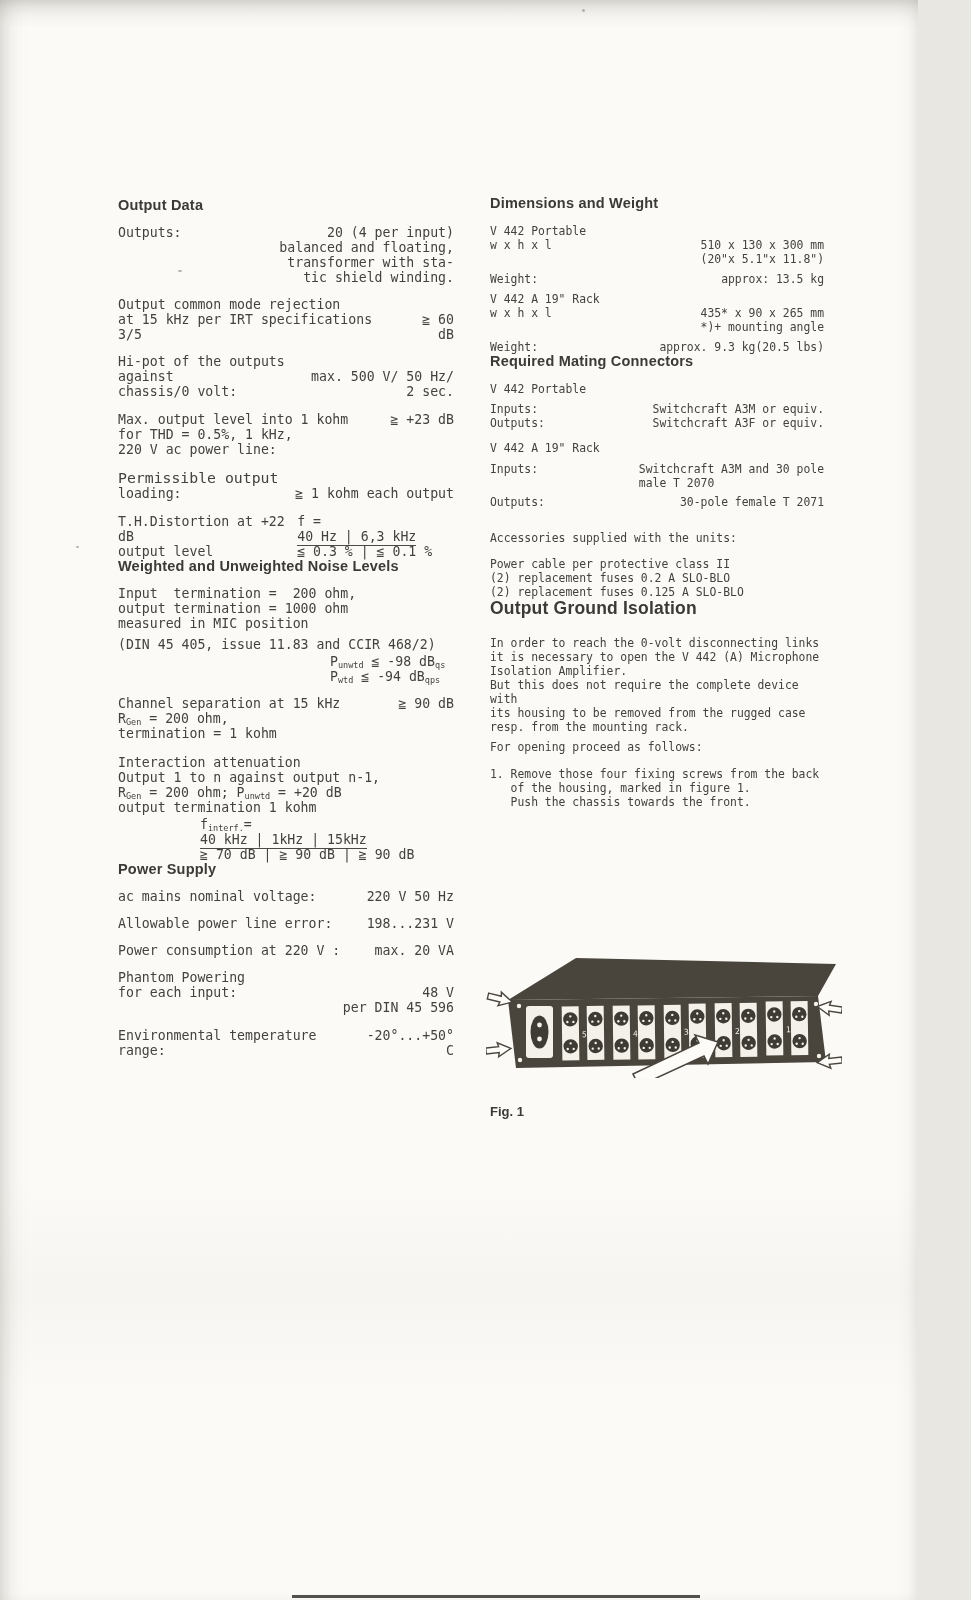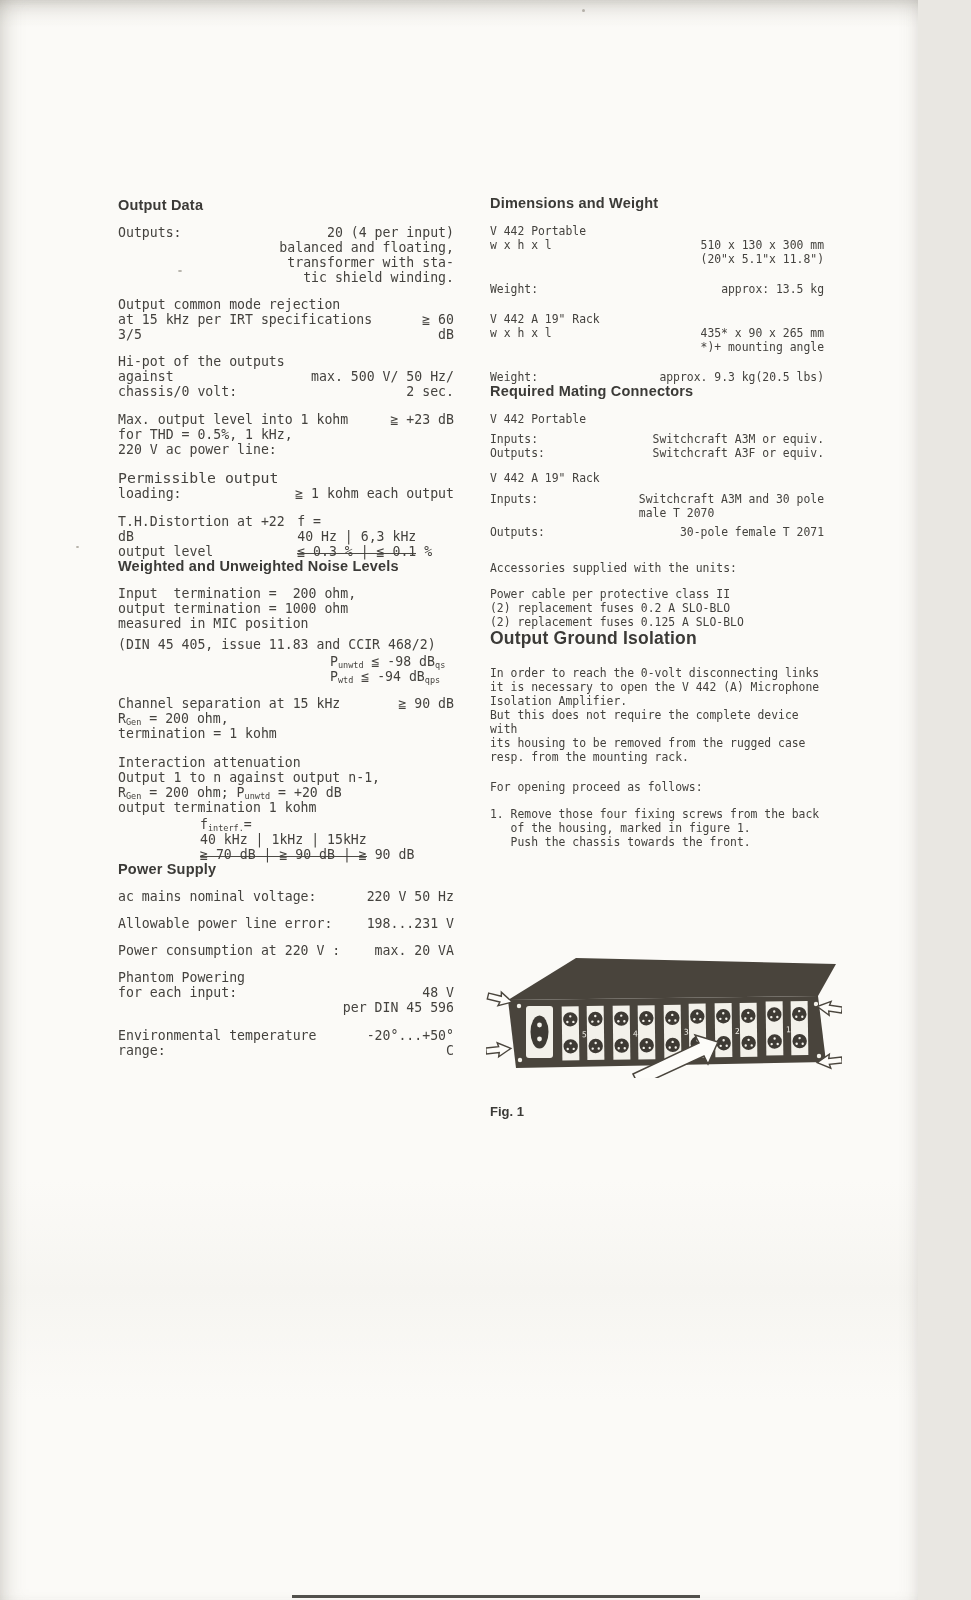--- a/index.html
+++ b/index.html
@@ -32,28 +32,28 @@
   .row { display:flex; justify-content:space-between; align-items:flex-start; }
   .row.va-end { align-items:flex-end; }
   .lbl { white-space:pre-wrap; }
   .val { white-space:pre-wrap; text-align:right; }
   .val.left-block { text-align:left; }
   .val-offset-l { margin-top:15px; }
   .val-offset-r { margin-top:14px; }
   .mono-block { white-space:pre-wrap; }
   sub { font-size:8.5px; line-height:0; vertical-align:-2px; letter-spacing:0; }
   .perm-head { font-size:14.8px; line-height:17px; }
-  .u { border-bottom:1.3px solid #4c4a45; padding-bottom:9px; }
+  .u { border-bottom:1.3px solid #4c4a45; padding-bottom:1px; }
   .thd-val { text-align:left; }
   .finterf { margin-left:82px; }
   .plines { margin-left:212px; }
   .tblwrap { display:inline-block; vertical-align:top; }
   
   .mt2{margin-top:2px;} .mt5{margin-top:5px;} .mt6{margin-top:6px;} .mt7{margin-top:7px;}
-  .mt9{margin-top:16px;gap:45px;} .mt11{margin-top:11px;} .mt12{margin-top:12px;} .mt13{margin-top:13px;}
+  .mt9{margin-top:6px;gap:45px;} .mt11{margin-top:11px;} .mt12{margin-top:12px;} .mt13{margin-top:13px;}
   .mt14{margin-top:14px;} .mt18{margin-top:18px;} .mt22{margin-top:22px;} .mt30{margin-top:30px;}
   .mt36{margin-top:36px;} .mt48{margin-top:48px;} .mt58{margin-top:58px;}
   .figure { position:absolute; left:486px; top:946px; width:356px; height:132px; }
   .fig-caption {
     position:absolute; left:490px; top:1104px;
     font-family:"Liberation Sans", sans-serif; font-weight:bold; font-size:13px; color:#3b3a37;
   }
   .scan-strip { position:absolute; left:292px; top:1595px; width:408px; height:3px; background:#34322e; opacity:.85; }
   .speck { position:absolute; background:#b4b0a8; border-radius:50%; }
 </style>

